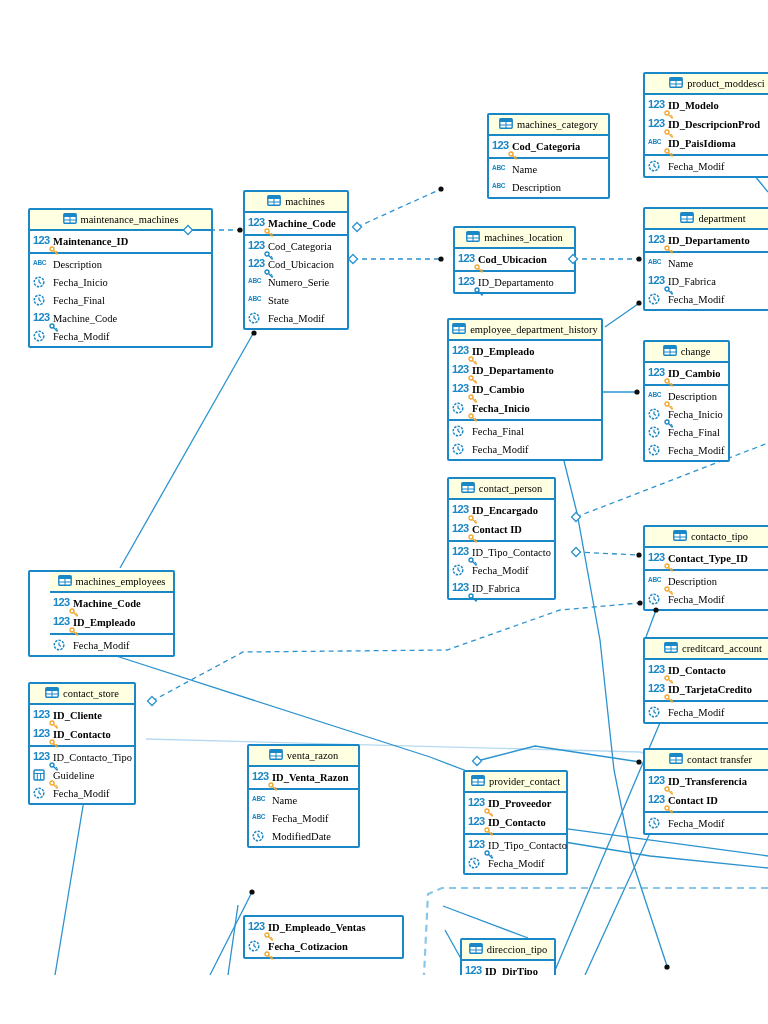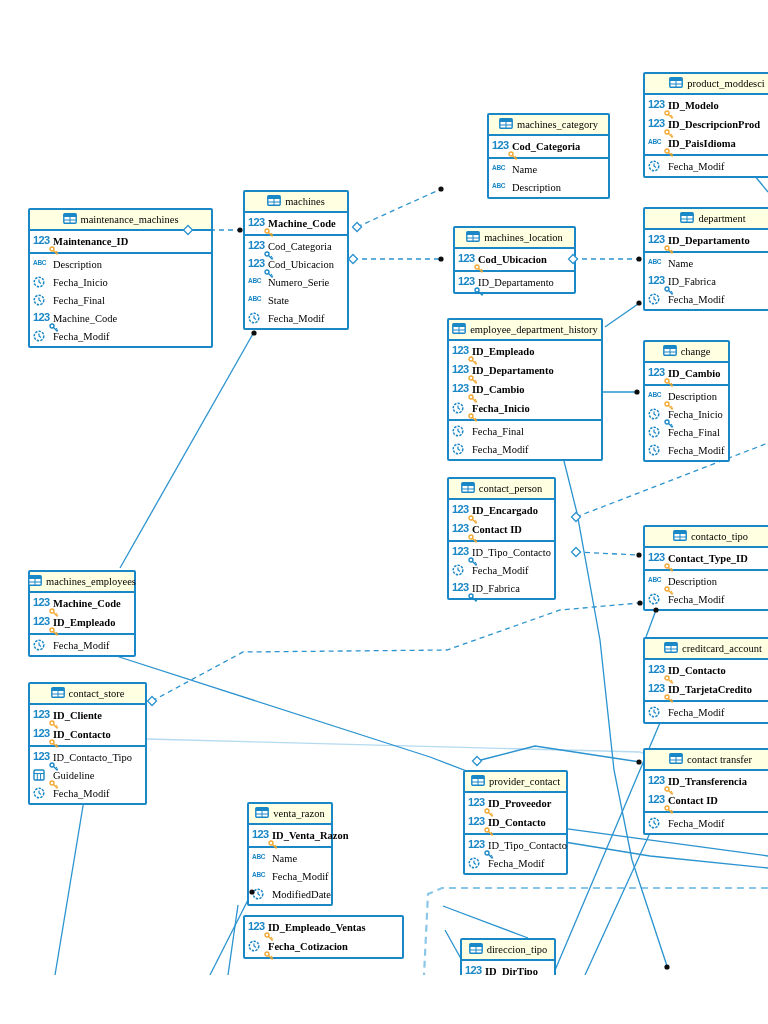--- a/index.html
+++ b/index.html
@@ -669,21 +669,21 @@
             <span class="icwrap">
               <svg width="12" height="12" viewBox="0 0 12 12" class="icsvg">
                 <circle cx="6" cy="6" r="4.8" fill="none" stroke="#1a87c6" stroke-width="1.5" stroke-dasharray="2.4 1.2"></circle>
                 <path d="M6 3.4 V6 L8 7.4" fill="none" stroke="#1a87c6" stroke-width="1.2"></path>
               </svg>
             </span>
             <span>Fecha_Modif</span>
           </div>
         </div>
       </div>
-      <div class="dbtable" style="left: 28px; top: 570px; width: 108px;">
+      <div class="dbtable" style="left: 28px; top: 570px; width: 147px; padding-left: 20px;">
         <div class="thead">
           <span><svg width="14" height="11" viewBox="0 0 14 11">
               <rect x="0.8" y="0.8" width="12.4" height="9.4" rx="1" fill="#fff" stroke="#1a87c6" stroke-width="1.4"></rect>
               <rect x="0.8" y="0.8" width="12.4" height="3.2" fill="#1a87c6"></rect>
               <line x1="7" y1="4" x2="7" y2="10.2" stroke="#1a87c6" stroke-width="1"></line>
               <line x1="0.8" y1="7" x2="13.2" y2="7" stroke="#1a87c6" stroke-width="1"></line>
             </svg></span>
           <span>machines_employees</span>
         </div>
         <div class="sec pksec">
@@ -717,21 +717,21 @@
             <span class="icwrap">
               <svg width="12" height="12" viewBox="0 0 12 12" class="icsvg">
                 <circle cx="6" cy="6" r="4.8" fill="none" stroke="#1a87c6" stroke-width="1.5" stroke-dasharray="2.4 1.2"></circle>
                 <path d="M6 3.4 V6 L8 7.4" fill="none" stroke="#1a87c6" stroke-width="1.2"></path>
               </svg>
             </span>
             <span>Fecha_Modif</span>
           </div>
         </div>
       </div>
-      <div class="dbtable" style="left: 28px; top: 682px; width: 119px;">
+      <div class="dbtable" style="left: 28px; top: 682px; width: 108px;">
         <div class="thead">
           <span><svg width="14" height="11" viewBox="0 0 14 11">
               <rect x="0.8" y="0.8" width="12.4" height="9.4" rx="1" fill="#fff" stroke="#1a87c6" stroke-width="1.4"></rect>
               <rect x="0.8" y="0.8" width="12.4" height="3.2" fill="#1a87c6"></rect>
               <line x1="7" y1="4" x2="7" y2="10.2" stroke="#1a87c6" stroke-width="1"></line>
               <line x1="0.8" y1="7" x2="13.2" y2="7" stroke="#1a87c6" stroke-width="1"></line>
             </svg></span>
           <span>contact_store</span>
         </div>
         <div class="sec pksec">
@@ -890,21 +890,21 @@
             <span class="icwrap">
               <svg width="12" height="12" viewBox="0 0 12 12" class="icsvg">
                 <circle cx="6" cy="6" r="4.8" fill="none" stroke="#1a87c6" stroke-width="1.5" stroke-dasharray="2.4 1.2"></circle>
                 <path d="M6 3.4 V6 L8 7.4" fill="none" stroke="#1a87c6" stroke-width="1.2"></path>
               </svg>
             </span>
             <span>Fecha_Modif</span>
           </div>
         </div>
       </div>
-      <div class="dbtable" style="left: 247px; top: 802px; width: 86px;">
+      <div class="dbtable" style="left: 247px; top: 744px; width: 113px;">
         <div class="thead">
           <span><svg width="14" height="11" viewBox="0 0 14 11">
               <rect x="0.8" y="0.8" width="12.4" height="9.4" rx="1" fill="#fff" stroke="#1a87c6" stroke-width="1.4"></rect>
               <rect x="0.8" y="0.8" width="12.4" height="3.2" fill="#1a87c6"></rect>
               <line x1="7" y1="4" x2="7" y2="10.2" stroke="#1a87c6" stroke-width="1"></line>
               <line x1="0.8" y1="7" x2="13.2" y2="7" stroke="#1a87c6" stroke-width="1"></line>
             </svg></span>
           <span>venta_razon</span>
         </div>
         <div class="sec pksec">

